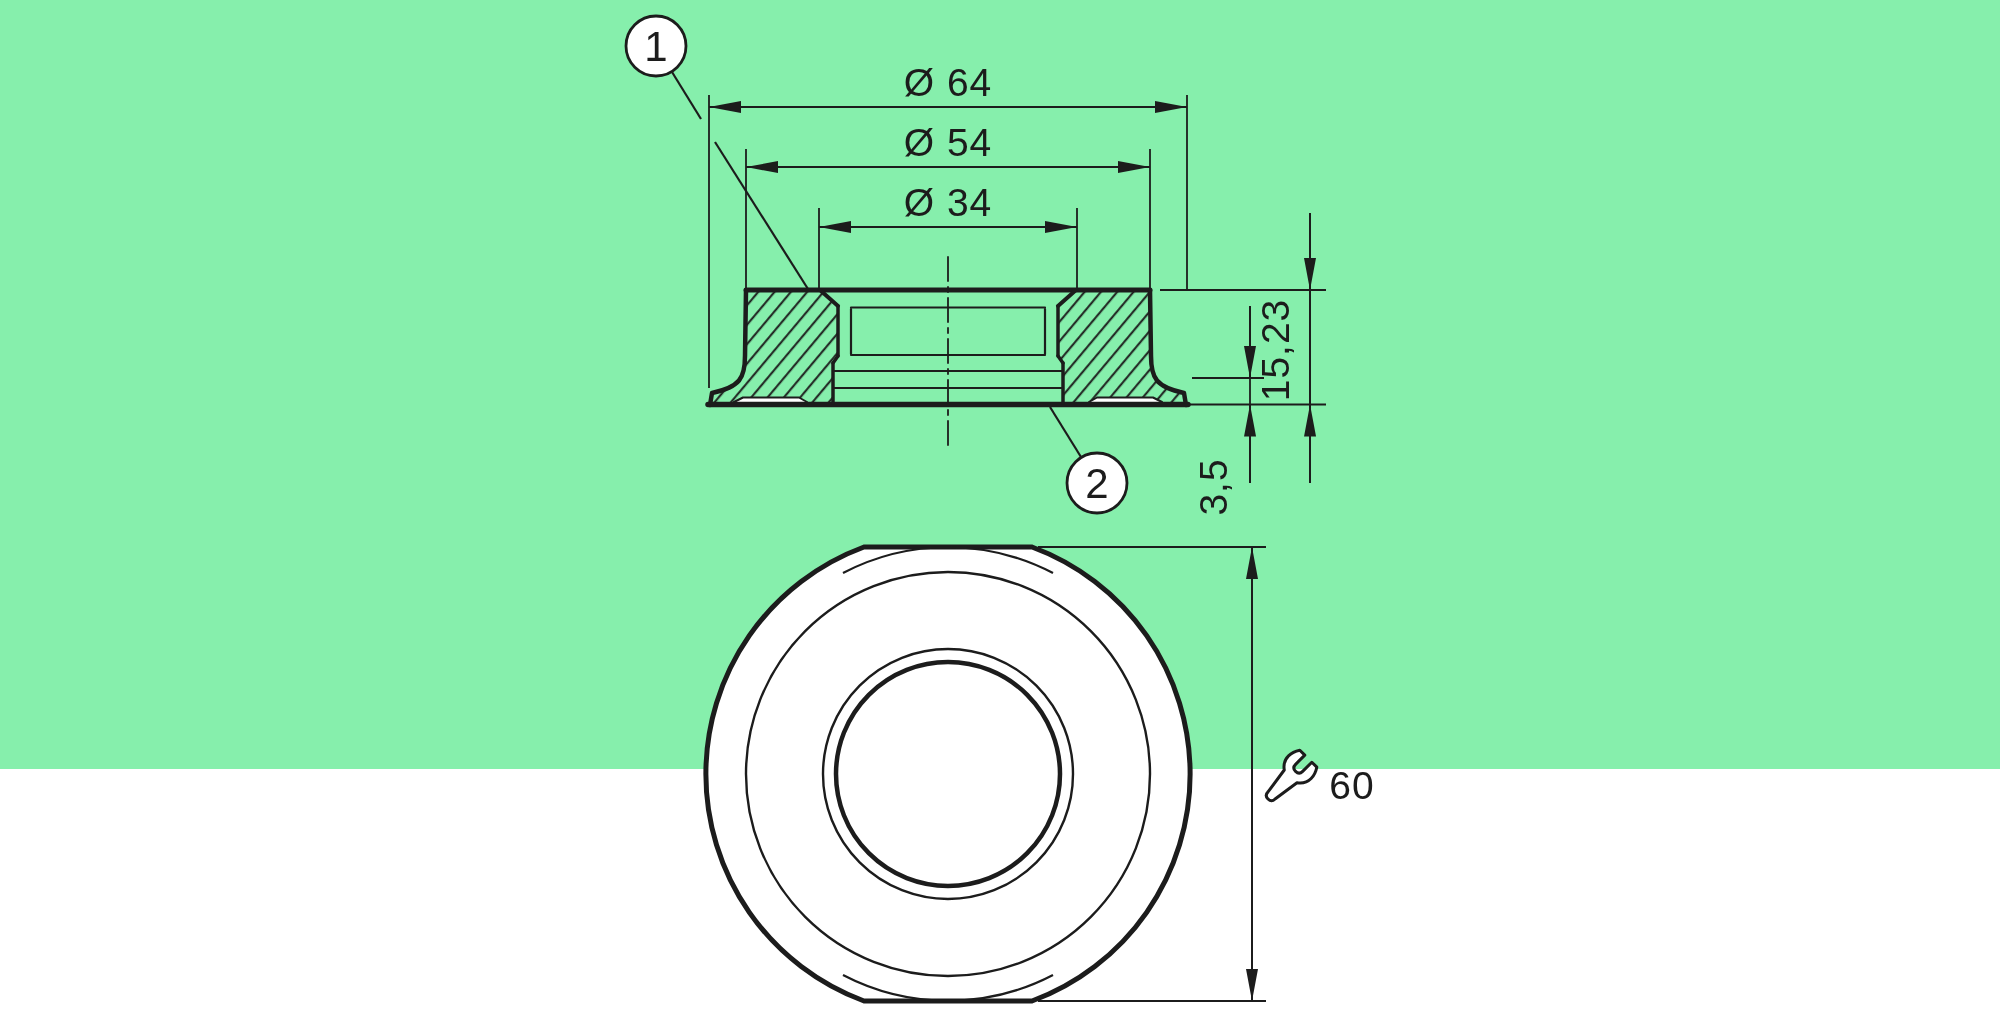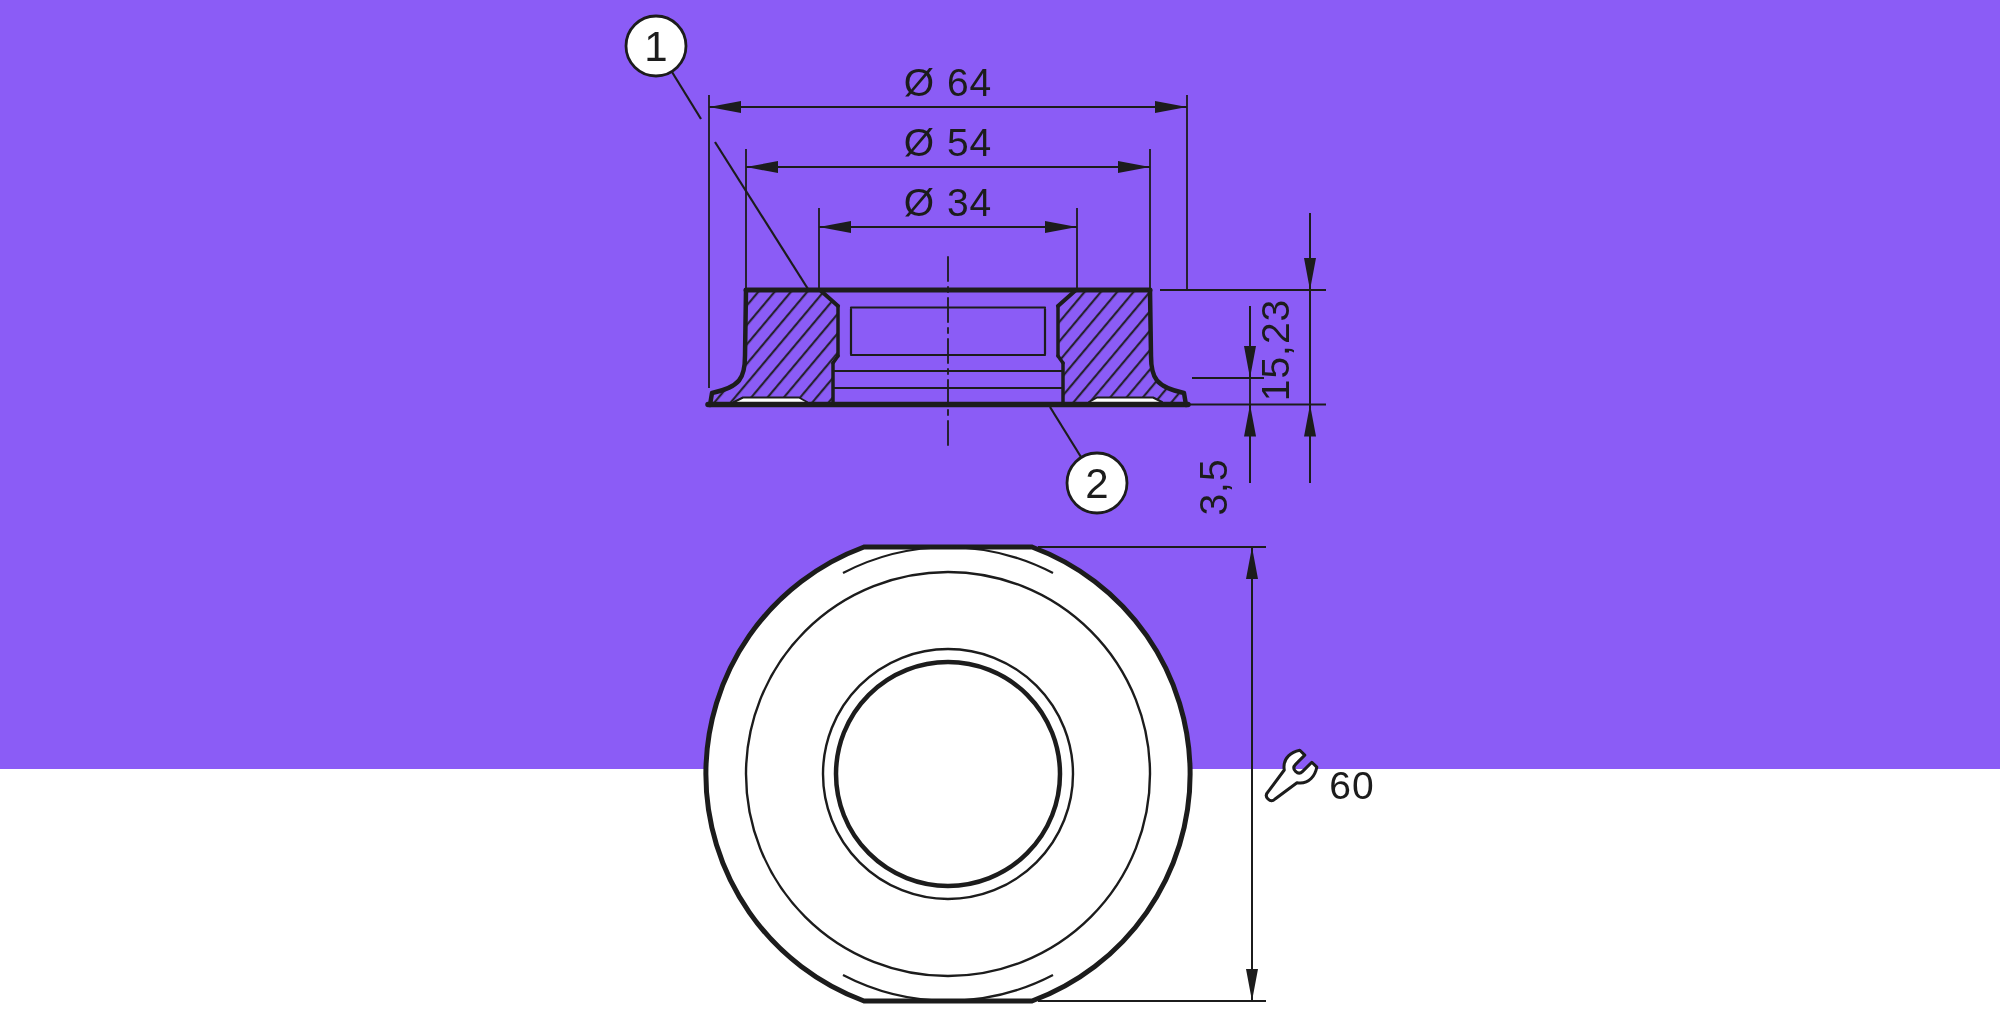--- a/index.html
+++ b/index.html
@@ -7,21 +7,21 @@
     padding: 0;
     background: #ffffff;
     width: 2000px;
     height: 1013px;
     overflow: hidden;
   }
   .stage {
     position: relative;
     width: 2000px;
     height: 769px;
-    background: #8b5cf6;
+    background: #86efac;
   }
   svg {
     display: block;
     font-family: "Liberation Sans", "DejaVu Sans", sans-serif;
   }
   .dim-label {
     font-size: 39px;
     fill: #1c1c1c;
     letter-spacing: 1px;
   }

